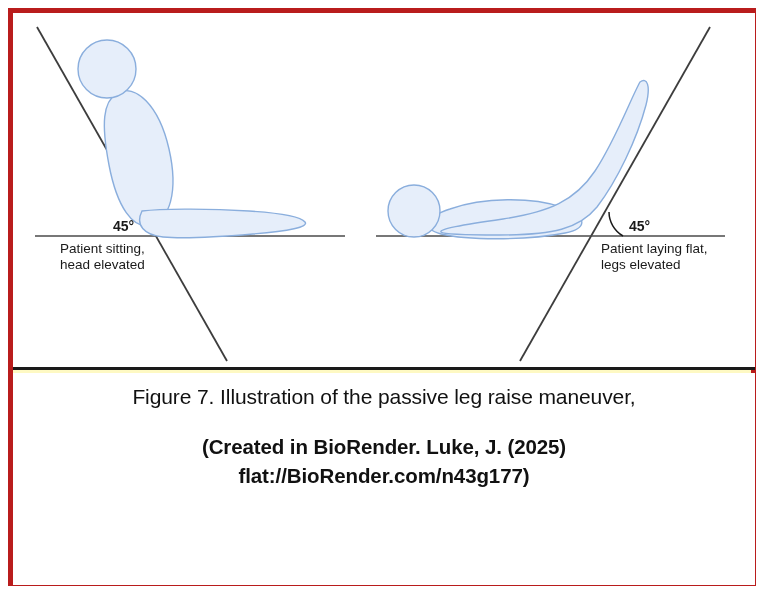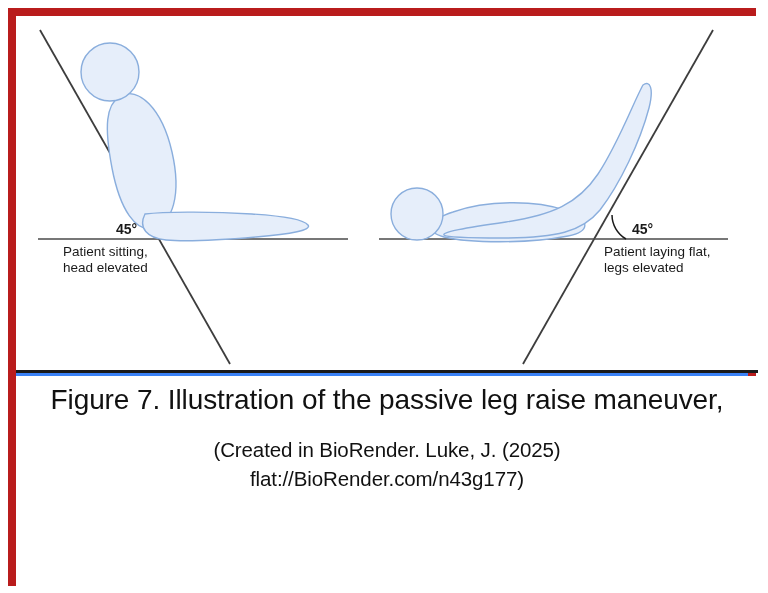--- a/index.html
+++ b/index.html
@@ -15,23 +15,23 @@
     color: #000000;
     overflow: hidden;
   }
 
   #figure-root {
     position: absolute;
     left: 8px;
     top: 8px;
     width: 748px;
     height: 578px;
-    border: 8px solid #b91c1c;
+    border: 5px solid #b91c1c;
     box-sizing: border-box;
-    background: #3b82f6;
+    background: #fef9c3;
   }
 
   
   #illustration-panel {
     position: absolute;
     left: 0;
     top: 0;
     width: 742px;
     height: 357px;
     box-sizing: border-box;
@@ -51,32 +51,33 @@
     left: 0;
     top: 360px;
     width: 742px;
     height: 212px;
     box-sizing: border-box;
     padding: 9px 6px 0 6px;
     text-align: center;
     background: #ffffff;
   }
   .caption-line {
-    font-size: 28px;
+    font-size: 21px;
     line-height: 29px;
     letter-spacing: -0.1px;
     white-space: nowrap;
     color: #111111;
   }
   .caption-line.wide {
     font-size: 20.3px;
     letter-spacing: -0.25px;
   }
   #attribution-block {
     margin-top: 21px;
+    font-weight: bold;
   }
   .attrib-line {
     font-size: 20.5px;
     line-height: 29px;
     letter-spacing: -0.1px;
     white-space: nowrap;
     color: #111111;
   }
 
   

